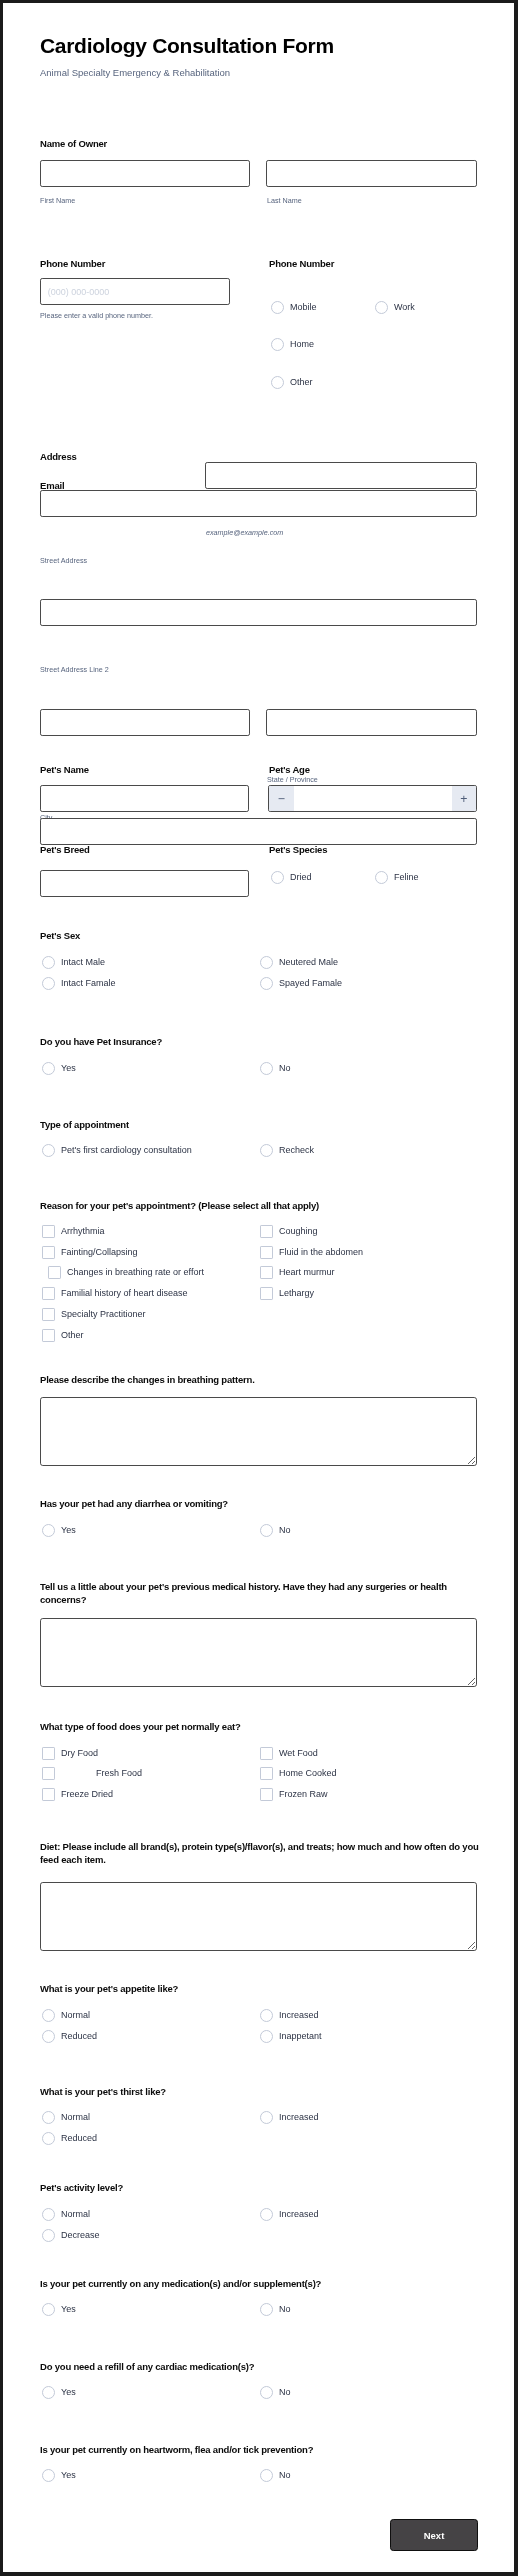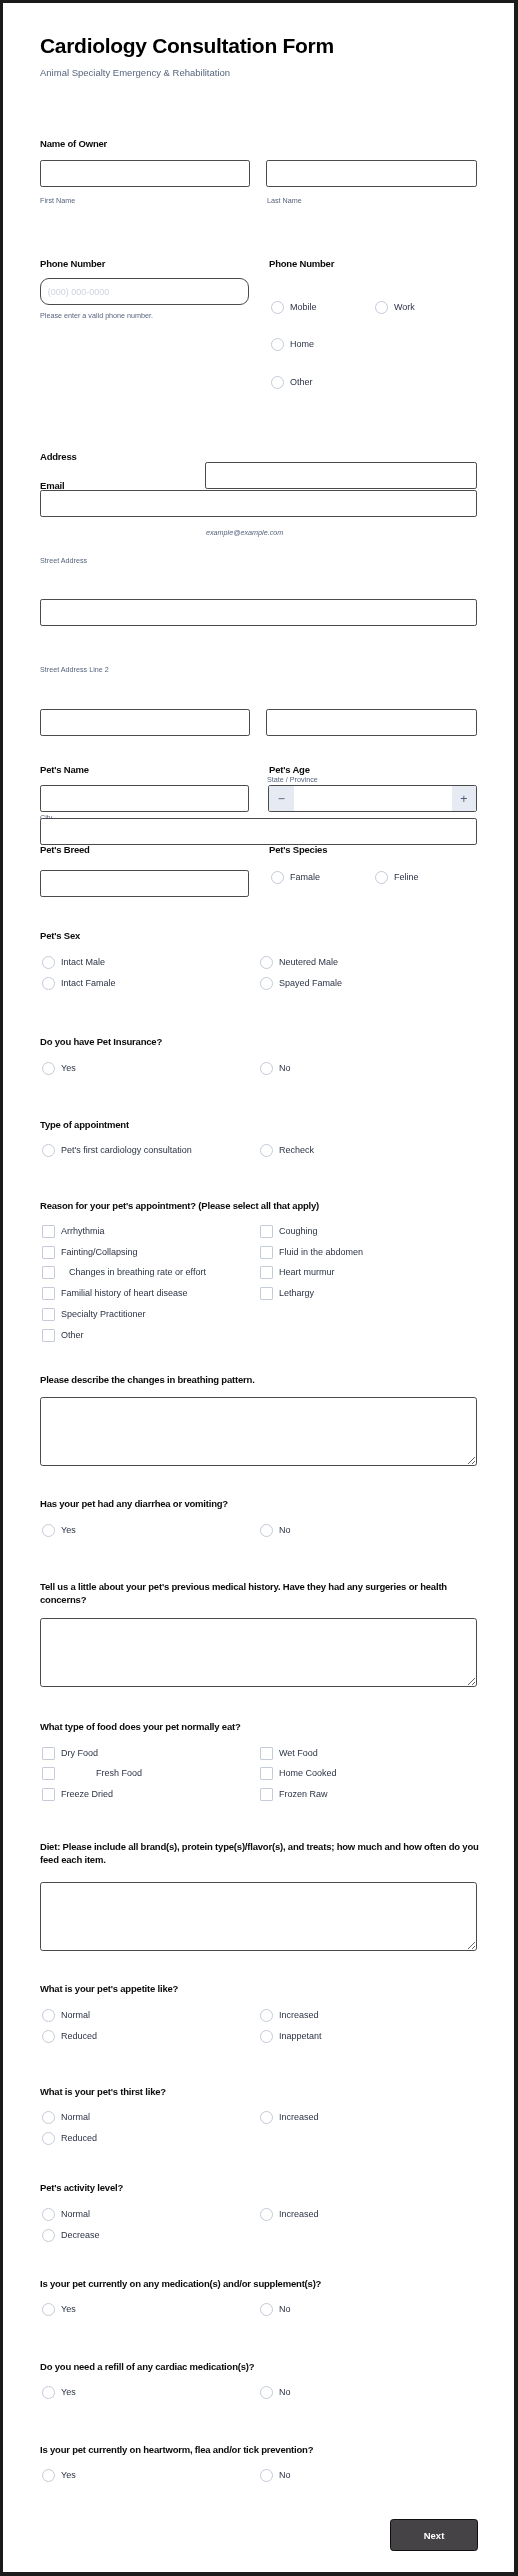--- a/index.html
+++ b/index.html
@@ -58,21 +58,21 @@
   <div class="abs title">Cardiology Consultation Form</div>
   <div class="abs subtitle">Animal Specialty Emergency &amp; Rehabilitation</div>
 
   <div class="abs label" style="left:37px;top:134px;">Name of Owner</div>
   <input class="input" style="left: 37px; top: 157px; width: 210px;" value="">
   <input class="input" style="left: 263px; top: 157px; width: 211px;" value="">
   <div class="abs sublabel" style="left:37px;top:193px;">First Name</div>
   <div class="abs sublabel" style="left:264px;top:193px;">Last Name</div>
 
   <div class="abs label" style="left:37px;top:254px;">Phone Number</div>
-  <input class="input" style="left: 37px; top: 275px; width: 209px; border-radius: 9px;" placeholder="(000) 000-0000">
+  <input class="input" style="left: 37px; top: 275px; width: 190px;" placeholder="(000) 000-0000">
   <div class="abs sublabel" style="left:37px;top:308px;">Please enter a valid phone number.</div>
 
   <div class="abs label" style="left:266px;top:254px;">Phone Number</div>
   <div class="opt" style="left:268px;top:297px;align-items:center;">
         <span class="radio"></span>
         <span class="opt-label">Mobile</span>
       </div>
   <div class="opt" style="left:372px;top:297px;">
         <span class="radio"></span>
         <span class="opt-label">Work</span>
@@ -110,21 +110,21 @@
     <span class="step-btn">−</span>
     <input class="step-input" value="" style="">
     <span class="step-btn">+</span>
   </div>
 
   <div class="abs label" style="left:37px;top:840px;">Pet's Breed</div>
   <input class="input" style="left: 37px; top: 867px; width: 209px;" value="">
   <div class="abs label" style="left:266px;top:840px;">Pet's Species</div>
   <div class="opt" style="left:268px;top:867px;">
         <span class="radio"></span>
-        <span class="opt-label">Famale</span>
+        <span class="opt-label">Dried</span>
       </div>
   <div class="opt" style="left:372px;top:867px;">
         <span class="radio"></span>
         <span class="opt-label">Feline</span>
       </div>
 
   <div class="abs label" style="left:37px;top:926px;">Pet's Sex</div>
   <div class="opt" style="left:39px;top:952px;">
         <span class="radio"></span>
         <span class="opt-label">Intact Male</span>
@@ -172,21 +172,21 @@
         <span class="opt-label">Coughing</span>
       </div>
   <div class="opt" style="left:39px;top:1242px;">
         <span class="check"></span>
         <span class="opt-label">Fainting/Collapsing</span>
       </div>
   <div class="opt" style="left:257px;top:1242px;">
         <span class="check"></span>
         <span class="opt-label">Fluid in the abdomen</span>
       </div>
-  <div class="opt" style="left:39px;top:1262px;gap:8px;">
+  <div class="opt" style="left:45px;top:1262px;">
         <span class="check"></span>
         <span class="opt-label">Changes in breathing rate or effort</span>
       </div>
   <div class="opt" style="left:257px;top:1262px;">
         <span class="check"></span>
         <span class="opt-label">Heart murmur</span>
       </div>
   <div class="opt" style="left:39px;top:1283px;">
         <span class="check"></span>
         <span class="opt-label">Familial history of heart disease</span>

